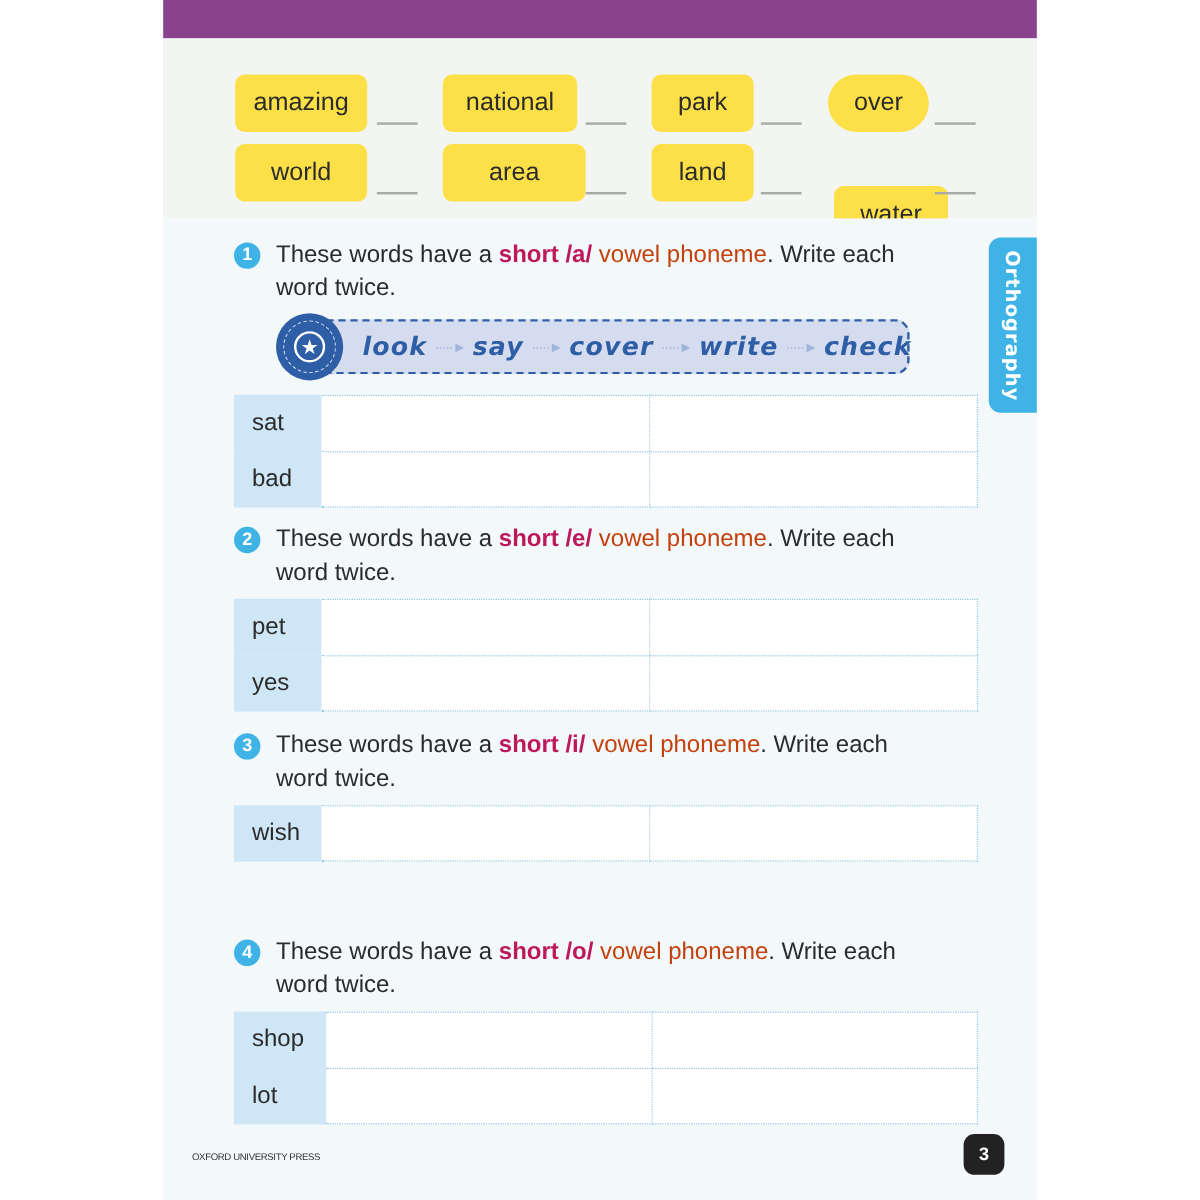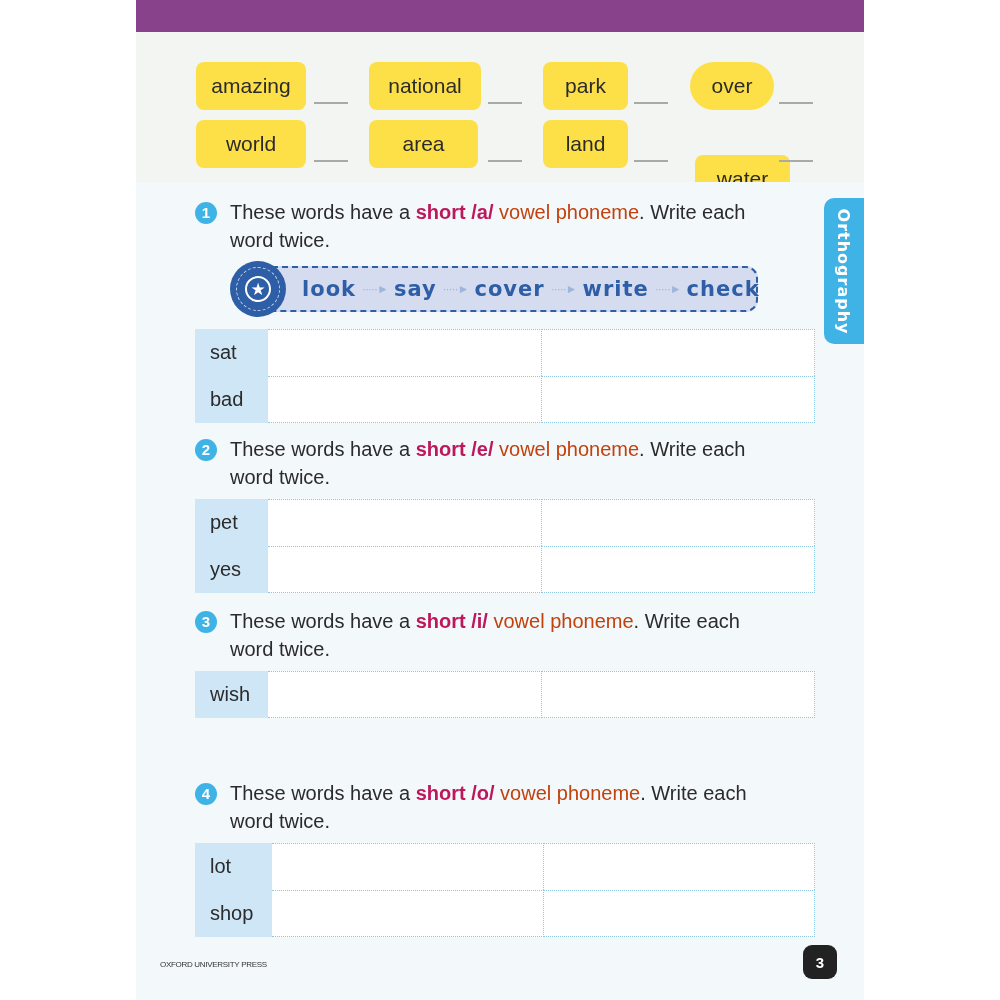--- a/index.html
+++ b/index.html
@@ -15,21 +15,21 @@
 
     .content { position: absolute; left: 0; top: 182px; width: 728px; height: 818px; background: #f3f8fb; }
 
     .q { position: absolute; left: 59px; width: 580px; font-size: 20px; line-height: 28px; color: #2b2b2b; }
     .q .num { position: absolute; left: 0; top: 4px; width: 22px; height: 22px; border-radius: 50%; background: #3fb3e6; color: #fff; font-weight: bold; font-size: 15px; display: flex; align-items: center; justify-content: center; }
     .q .text { padding-left: 35px; }
     .q b { font-weight: bold; color: #be185d; }
     .q .orange { color: #c2410c; }
 
     .lscwc { position: absolute; left: 94px; top: 264px; width: 530px; height: 50px; }
-    .lscwc .band { position: absolute; left: 30px; top: 2px; width: 498px; height: 46px; background: #d6dcef; border: 2px dashed #2d5ea6; border-radius: 12px; display: flex; align-items: center; padding-left: 40px; }
+    .lscwc .band { position: absolute; left: 30px; top: 2px; width: 498px; height: 46px; background: #d6dcef; border: 2px dashed #2d5ea6; border-radius: 12px; display: flex; align-items: center; padding-left: 40px; font-style: italic; }
     .lscwc .step { color: #2d5ea6; font-weight: bold; font-size: 21px; letter-spacing: 1px; font-family: "DejaVu Sans", sans-serif; }
     .lscwc .arrow { color: #9fb5dc; font-size: 12px; margin: 0 6px; letter-spacing: -1px; }
     .lscwc .badge { position: absolute; left: 0; top: -3px; width: 56px; height: 56px; border-radius: 50%; background: #2d5ea6; display: flex; align-items: center; justify-content: center; }
     .lscwc .badge .ring { width: 44px; height: 44px; border-radius: 50%; border: 1px dashed #c9d6ef; display: flex; align-items: center; justify-content: center; }
     .lscwc .badge .star-circle { width: 26px; height: 26px; border-radius: 50%; border: 2px solid #fff; display: flex; align-items: center; justify-content: center; color: #fff; font-size: 17px; line-height: 1; }
 
     .tbl { position: absolute; left: 59px; width: 620px; }
     .tbl .row { position: relative; height: 47px; display: flex; }
     .tbl .label { width: 73px; height: 47px; background: #cfe6f6; display: flex; align-items: center; padding-left: 15px; font-size: 20px; color: #2b2b2b; }
     .tbl .cell { flex: 1; height: 47px; background: #ffffff; border-top: 1px dotted #8fc6df; border-right: 1px dotted #8fc6df; }
@@ -54,21 +54,21 @@
       <div class="chip" style="left:233px;width:112px;">national</div>
       <div class="blank" style="left:352px;"></div>
       <div class="chip" style="left:407px;width:85px;">park</div>
       <div class="blank" style="left:498px;"></div>
       <div class="chip" style="left:554px;width:84px;border-radius:24px;">over</div>
       <div class="blank" style="left:643px;"></div>
     </div>
     <div class="chip-row" style="top:88px;">
       <div class="chip" style="left:60px;width:110px;">world</div>
       <div class="blank" style="left:178px;"></div>
-      <div class="chip" style="left:233px;width:109px;text-align:right;">area</div>
+      <div class="chip" style="left:233px;width:119px;text-align:right;">area</div>
       <div class="blank" style="left:352px;"></div>
       <div class="chip" style="left:407px;width:85px;">land</div>
       <div class="blank" style="left:498px;"></div>
       <div class="chip" style="left:559px;width:95px;margin-top:35px;">water</div>
       <div class="blank" style="left:643px;"></div>
     </div>
   </div>
 
   <div class="content"></div>
 
@@ -156,26 +156,26 @@
   <div class="q" style="top:779px;">
     <span class="num">4</span>
     <div class="text">
       <span>These words have a </span><b>short /o/</b><span class="orange"> vowel phoneme</span><span>. Write each</span><br>
       <span>word twice.</span>
     </div>
   </div>
 
   <div class="tbl" style="top:843px;">
     <div class="row">
-      <div class="label" style="width:77px;">lot</div>
+      <div class="label" style="width:77px;">shop</div>
       <div class="cell"></div>
       <div class="cell"></div>
     </div>
     <div class="row">
-      <div class="label" style="width:77px;">shop</div>
+      <div class="label" style="width:77px;">lot</div>
       <div class="cell"></div>
       <div class="cell"></div>
     </div>
   </div>
 
   <div class="footer-left">OXFORD UNIVERSITY PRESS</div>
   <div class="page-num">3</div>
 </div>
 
 </body></html>

